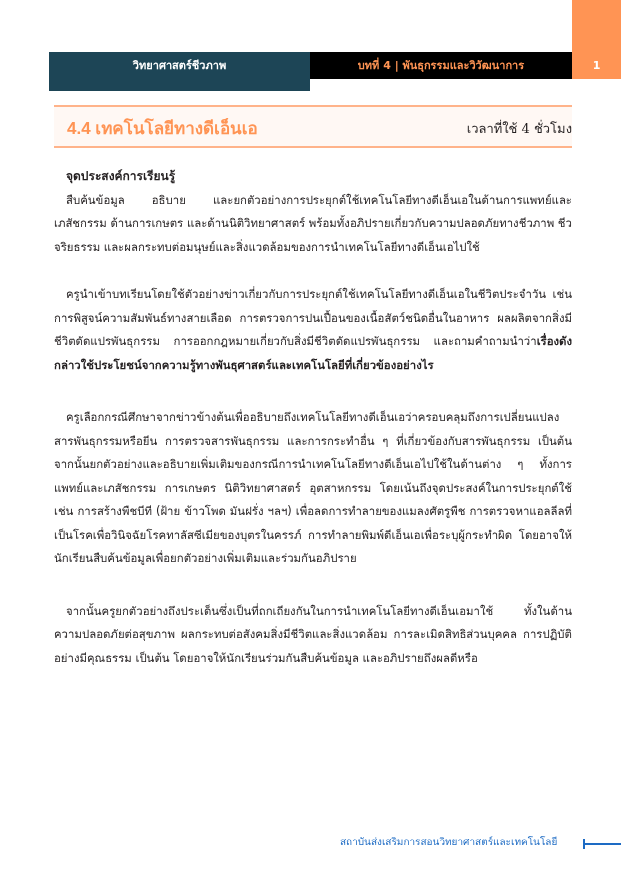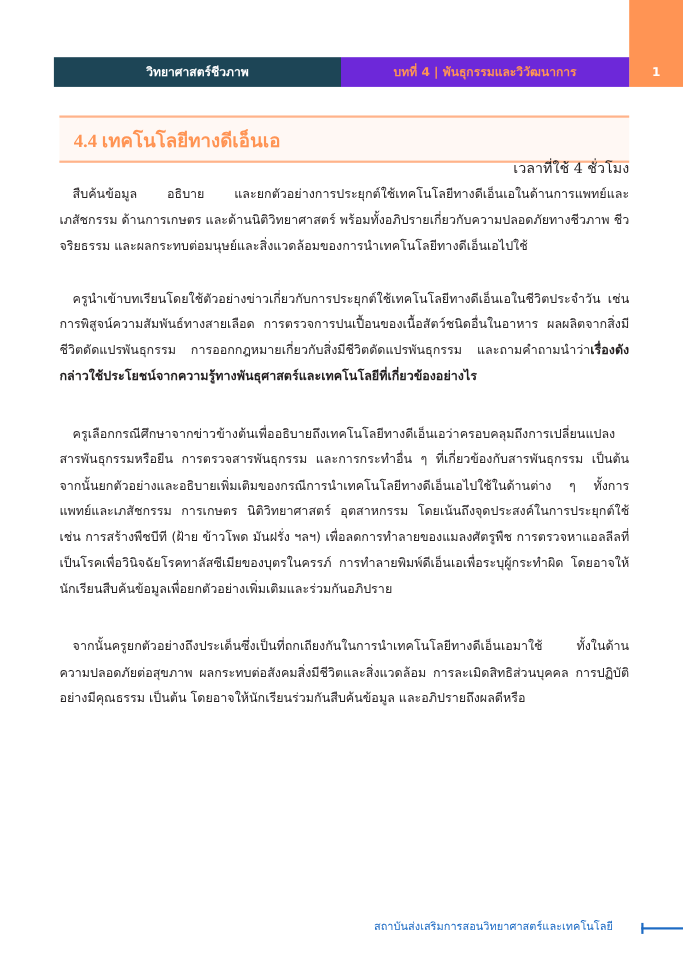--- a/index.html
+++ b/index.html
@@ -1,29 +1,29 @@
 <!DOCTYPE html>
 <html><head>
 <meta charset="utf-8">
 <style>
   html, body { margin:0; padding:0; }
   body { width:621px; height:883px; background:#ffffff; position:relative; overflow:hidden;
          font-family:"DejaVu Sans", "Liberation Sans", sans-serif; color:#231f20; }
   .corner-tab { position:absolute; left:572px; top:0; width:49px; height:79px; background:#ff9454; }
   .page-num { position:absolute; left:572px; top:52px; width:49px; height:27px; line-height:27px;
               text-align:center; color:#ffffff; font-size:11px; font-weight:bold; }
-  .subject-bar { position:absolute; left:49px; top:52px; width:261px; height:27px; background:#1d4556;
+  .subject-bar { position:absolute; left:49px; top:52px; width:261px; height:39px; background:#1d4556;
                  color:#ffffff; font-size:11px; font-weight:bold; line-height:27px; text-align:center; }
-  .chapter-bar { position:absolute; left:310px; top:52px; width:262px; height:27px; background:#6d28d9;
+  .chapter-bar { position:absolute; left:310px; top:52px; width:262px; height:27px; background:#000000;
                  color:#ff9454; font-size:11px; font-weight:bold; line-height:27px; text-align:center; }
   .title-box { position:absolute; left:54px; top:105px; width:518px; height:39px; background:#fff8f4;
                border-top:2px solid #ffb38a; border-bottom:2px solid #ffb38a; }
-  .title-text { position:absolute; left:13px; top:7px; font-family:Liberation Serif, serif; font-size:17px;
+  .title-text { position:absolute; left:13px; top:7px; font-family:Liberation Sans, sans-serif; font-size:17px;
                 color:#ff9454; font-weight:bold; }
-  .time-text { position:absolute; right:0; top:11px; font-family:"DejaVu Serif", serif; font-size:13px; color:#231f20;margin-top:24px; }
+  .time-text { position:absolute; right:0; top:11px; font-family:"DejaVu Serif", serif; font-size:13px; color:#231f20; }
   .content { position:absolute; left:54px; top:165px; width:518px; font-size:11.4px; line-height:23.5px; }
   .h { font-weight:bold; padding-left:12px; font-size:12px; }
   .p { text-indent:12px; text-align:justify; margin:0; }
   .p b { font-weight:bold; }
   .gap { height:24px; }
   .gap2 { height:29px; }
   .footer-text { position:absolute; left:340px; top:834px; font-size:10px; color:#1d6bc4; font-weight:normal; }
   .footer-line { position:absolute; left:583px; top:843px; width:38px; height:2px; background:#1d6bc4; }
   .footer-tick { position:absolute; left:583px; top:839px; width:2px; height:10px; background:#1d6bc4; }
 </style>
@@ -34,20 +34,21 @@
 <div class="subject-bar">วิทยาศาสตร์ชีวภาพ</div>
 <div class="chapter-bar">บทที่ 4 | พันธุกรรมและวิวัฒนาการ</div>
 <div class="page-num">1</div>
 
 <div class="title-box">
   <span class="title-text">4.4 เทคโนโลยีทางดีเอ็นเอ</span>
   <span class="time-text">เวลาที่ใช้ 4 ชั่วโมง</span>
 </div>
 
 <div class="content">
+  <div class="h">จุดประสงค์การเรียนรู้</div>
   <p class="p">สืบค้นข้อมูล อธิบาย และยกตัวอย่างการประยุกต์ใช้เทคโนโลยีทางดีเอ็นเอในด้านการแพทย์และเภสัชกรรม ด้านการเกษตร และด้านนิติวิทยาศาสตร์ พร้อมทั้งอภิปรายเกี่ยวกับความปลอดภัยทางชีวภาพ ชีวจริยธรรม และผลกระทบต่อมนุษย์และสิ่งแวดล้อมของการนำเทคโนโลยีทางดีเอ็นเอไปใช้</p>
   <div class="gap"></div>
   <p class="p"><span>ครูนำเข้าบทเรียนโดยใช้ตัวอย่างข่าวเกี่ยวกับการประยุกต์ใช้เทคโนโลยีทางดีเอ็นเอในชีวิตประจำวัน เช่น การพิสูจน์ความสัมพันธ์ทางสายเลือด การตรวจการปนเปื้อนของเนื้อสัตว์ชนิดอื่นในอาหาร ผลผลิตจากสิ่งมีชีวิตดัดแปรพันธุกรรม การออกกฎหมายเกี่ยวกับสิ่งมีชีวิตดัดแปรพันธุกรรม และถามคำถามนำว่า</span><b>เรื่องดังกล่าวใช้ประโยชน์จากความรู้ทางพันธุศาสตร์และเทคโนโลยีที่เกี่ยวข้องอย่างไร</b></p>
   <div class="gap2"></div>
   <p class="p">ครูเลือกกรณีศึกษาจากข่าวข้างต้นเพื่ออธิบายถึงเทคโนโลยีทางดีเอ็นเอว่าครอบคลุมถึงการเปลี่ยนแปลงสารพันธุกรรมหรือยีน การตรวจสารพันธุกรรม และการกระทำอื่น ๆ ที่เกี่ยวข้องกับสารพันธุกรรม เป็นต้น จากนั้นยกตัวอย่างและอธิบายเพิ่มเติมของกรณีการนำเทคโนโลยีทางดีเอ็นเอไปใช้ในด้านต่าง ๆ ทั้งการแพทย์และเภสัชกรรม การเกษตร นิติวิทยาศาสตร์ อุตสาหกรรม โดยเน้นถึงจุดประสงค์ในการประยุกต์ใช้ เช่น การสร้างพืชบีที (ฝ้าย ข้าวโพด มันฝรั่ง ฯลฯ) เพื่อลดการทำลายของแมลงศัตรูพืช การตรวจหาแอลลีลที่เป็นโรคเพื่อวินิจฉัยโรคทาลัสซีเมียของบุตรในครรภ์ การทำลายพิมพ์ดีเอ็นเอเพื่อระบุผู้กระทำผิด โดยอาจให้นักเรียนสืบค้นข้อมูลเพื่อยกตัวอย่างเพิ่มเติมและร่วมกันอภิปราย</p>
   <div class="gap2"></div>
   <p class="p">จากนั้นครูยกตัวอย่างถึงประเด็นซึ่งเป็นที่ถกเถียงกันในการนำเทคโนโลยีทางดีเอ็นเอมาใช้ ทั้งในด้านความปลอดภัยต่อสุขภาพ ผลกระทบต่อสังคมสิ่งมีชีวิตและสิ่งแวดล้อม การละเมิดสิทธิส่วนบุคคล การปฏิบัติอย่างมีคุณธรรม เป็นต้น โดยอาจให้นักเรียนร่วมกันสืบค้นข้อมูล และอภิปรายถึงผลดีหรือ</p>
 </div>
 
 <div class="footer-text">สถาบันส่งเสริมการสอนวิทยาศาสตร์และเทคโนโลยี</div>

